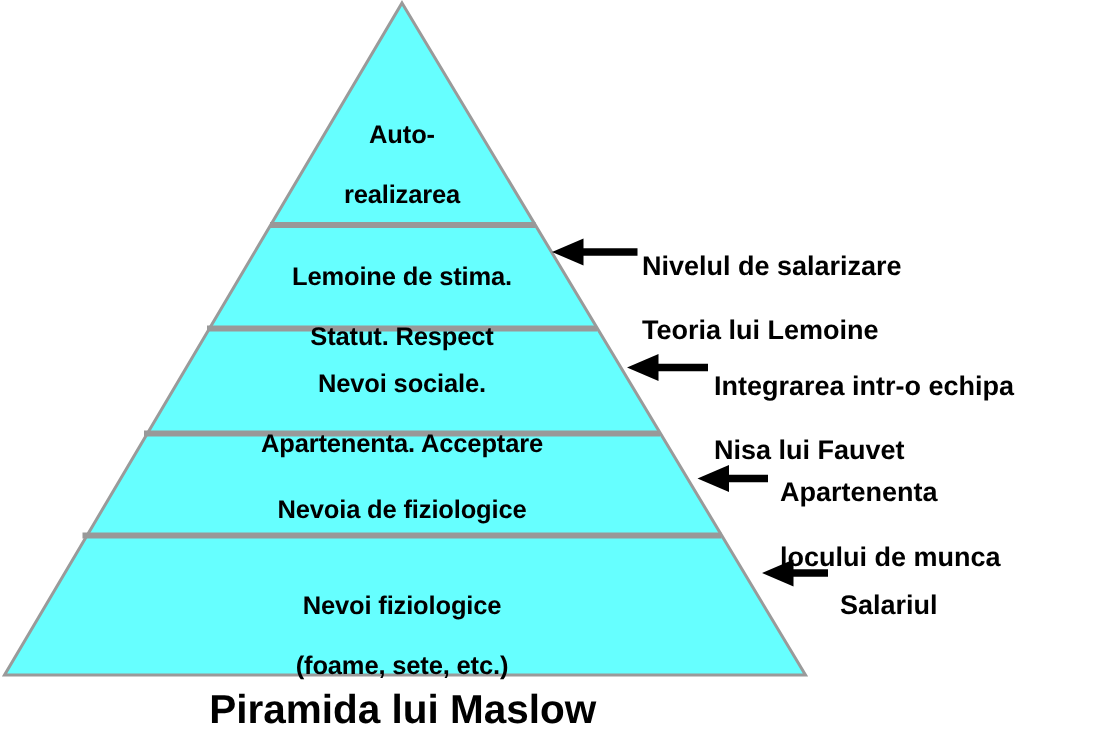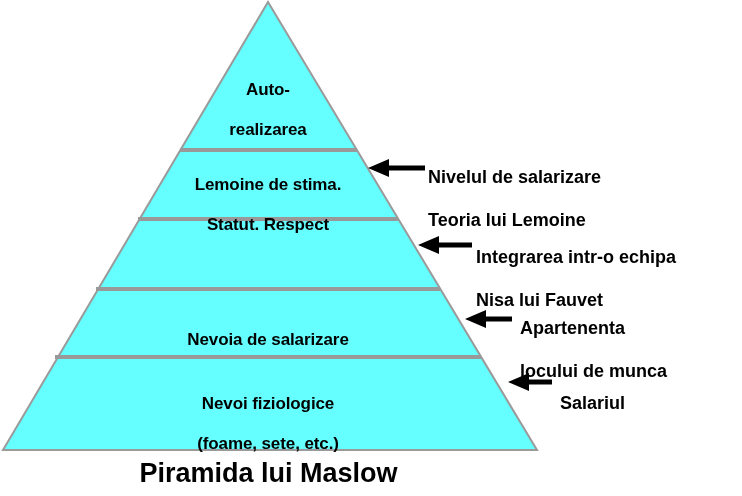--- a/index.html
+++ b/index.html
@@ -138,23 +138,27 @@
   <div class="tier-label" id="tier-label-self-actualization">
     <span class="line">Auto-</span>
     <span class="line">realizarea</span>
   </div>
 
   <div class="tier-label" id="tier-label-esteem">
     <span class="line">Lemoine de stima.</span>
     <span class="line">Statut. Respect</span>
   </div>
 
+  <div class="tier-label" id="tier-label-social">
+    <span class="line">Nevoi sociale.</span>
+    <span class="line">Apartenenta. Acceptare</span>
+  </div>
 
   <div class="tier-label" id="tier-label-safety">
-    <span class="line">Nevoia de salarizare</span>
+    <span class="line">Nevoia de fiziologice</span>
   </div>
 
   <div class="tier-label" id="tier-label-physiological">
     <span class="line">Nevoi fiziologice</span>
     <span class="line">(foame, sete, etc.)</span>
   </div>
 
   <div class="annotation-label" id="annotation-esteem">
     <span class="line">Nivelul de salarizare</span>
     <span class="line">Teoria lui Lemoine</span>

